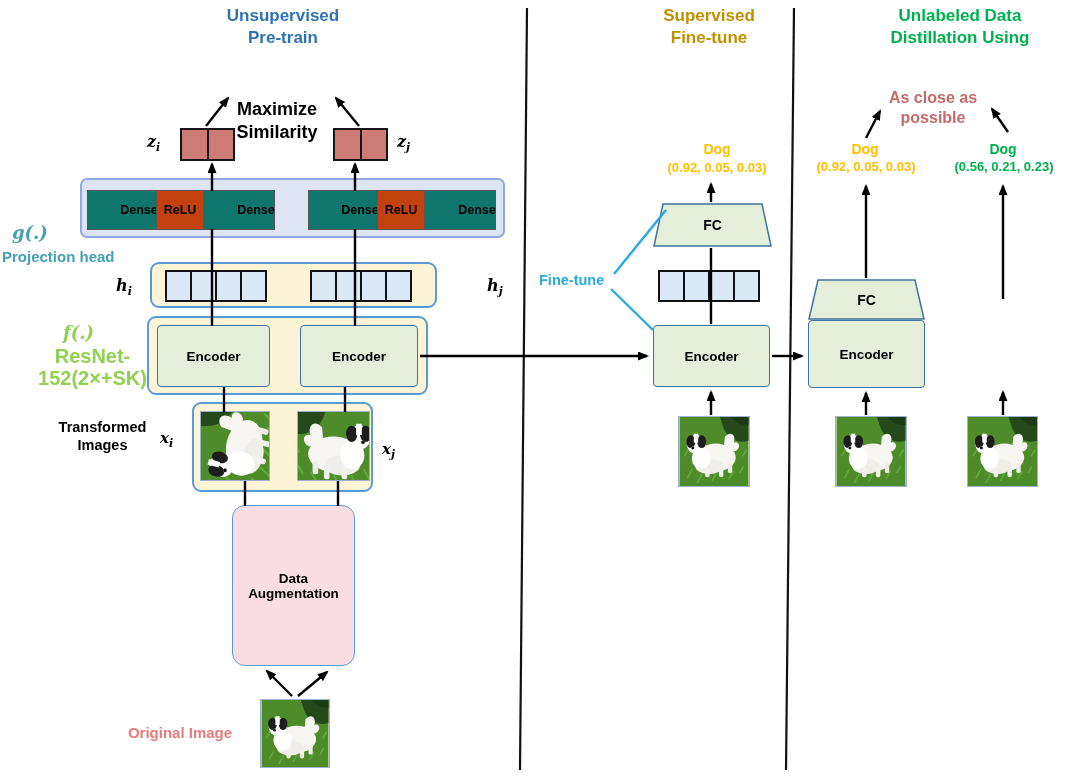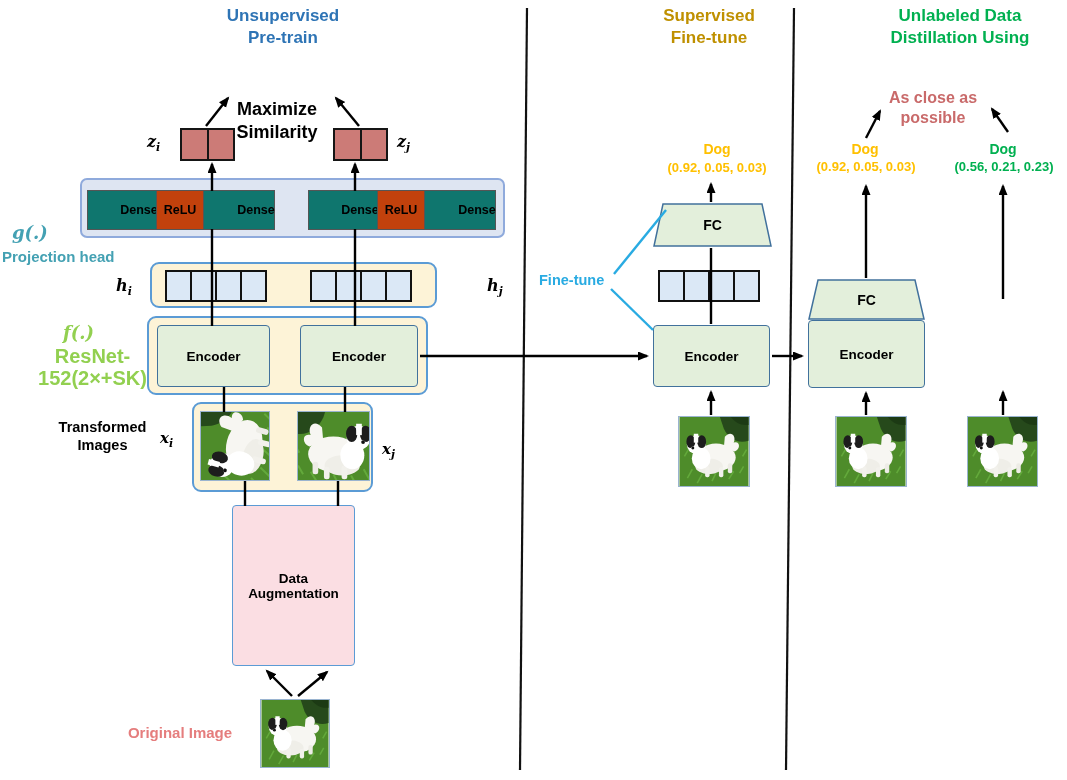--- a/index.html
+++ b/index.html
@@ -46,21 +46,21 @@
   }
   .vcell:first-child{margin-left:0;}
   
   .encbox{
     background:#E3EFDB;border:1.5px solid #41719C;border-radius:4px;
     display:flex;align-items:center;justify-content:center;
     font-weight:bold;font-size:13.5px;color:#000;
   }
   
   .augbox{
-    background:#FBDEE3;border:1.5px solid #5B9BD5;border-radius:4px;
+    background:#FBDEE3;border:1.5px solid #5B9BD5;border-radius:13px;
     display:flex;align-items:center;justify-content:center;
     font-weight:bold;font-size:13.5px;color:#000;
   }
   
   .trap{position:absolute;}
   .trap svg{display:block;}
   .trap .tlabel{
     position:absolute;inset:0;display:flex;align-items:center;justify-content:center;
     font-weight:bold;font-size:14px;color:#000;
   }

